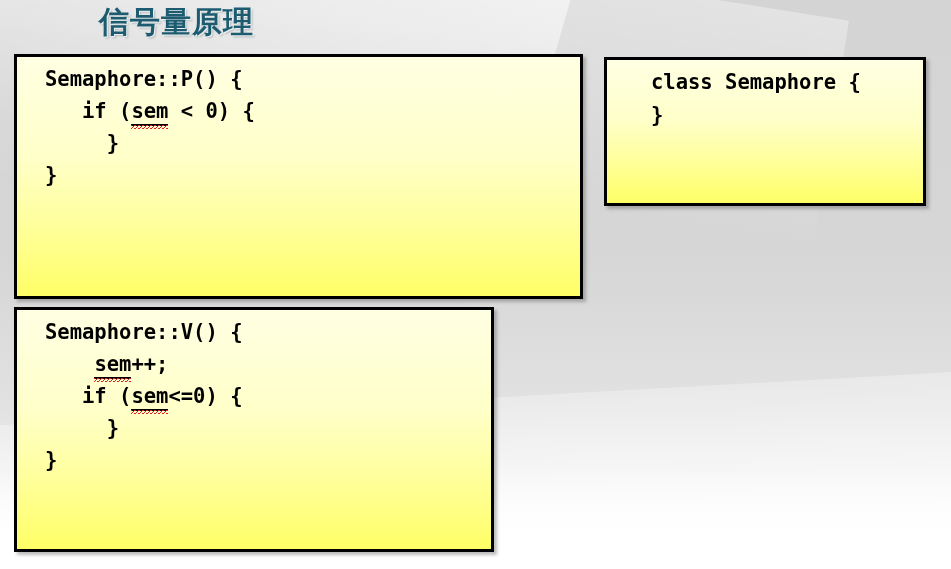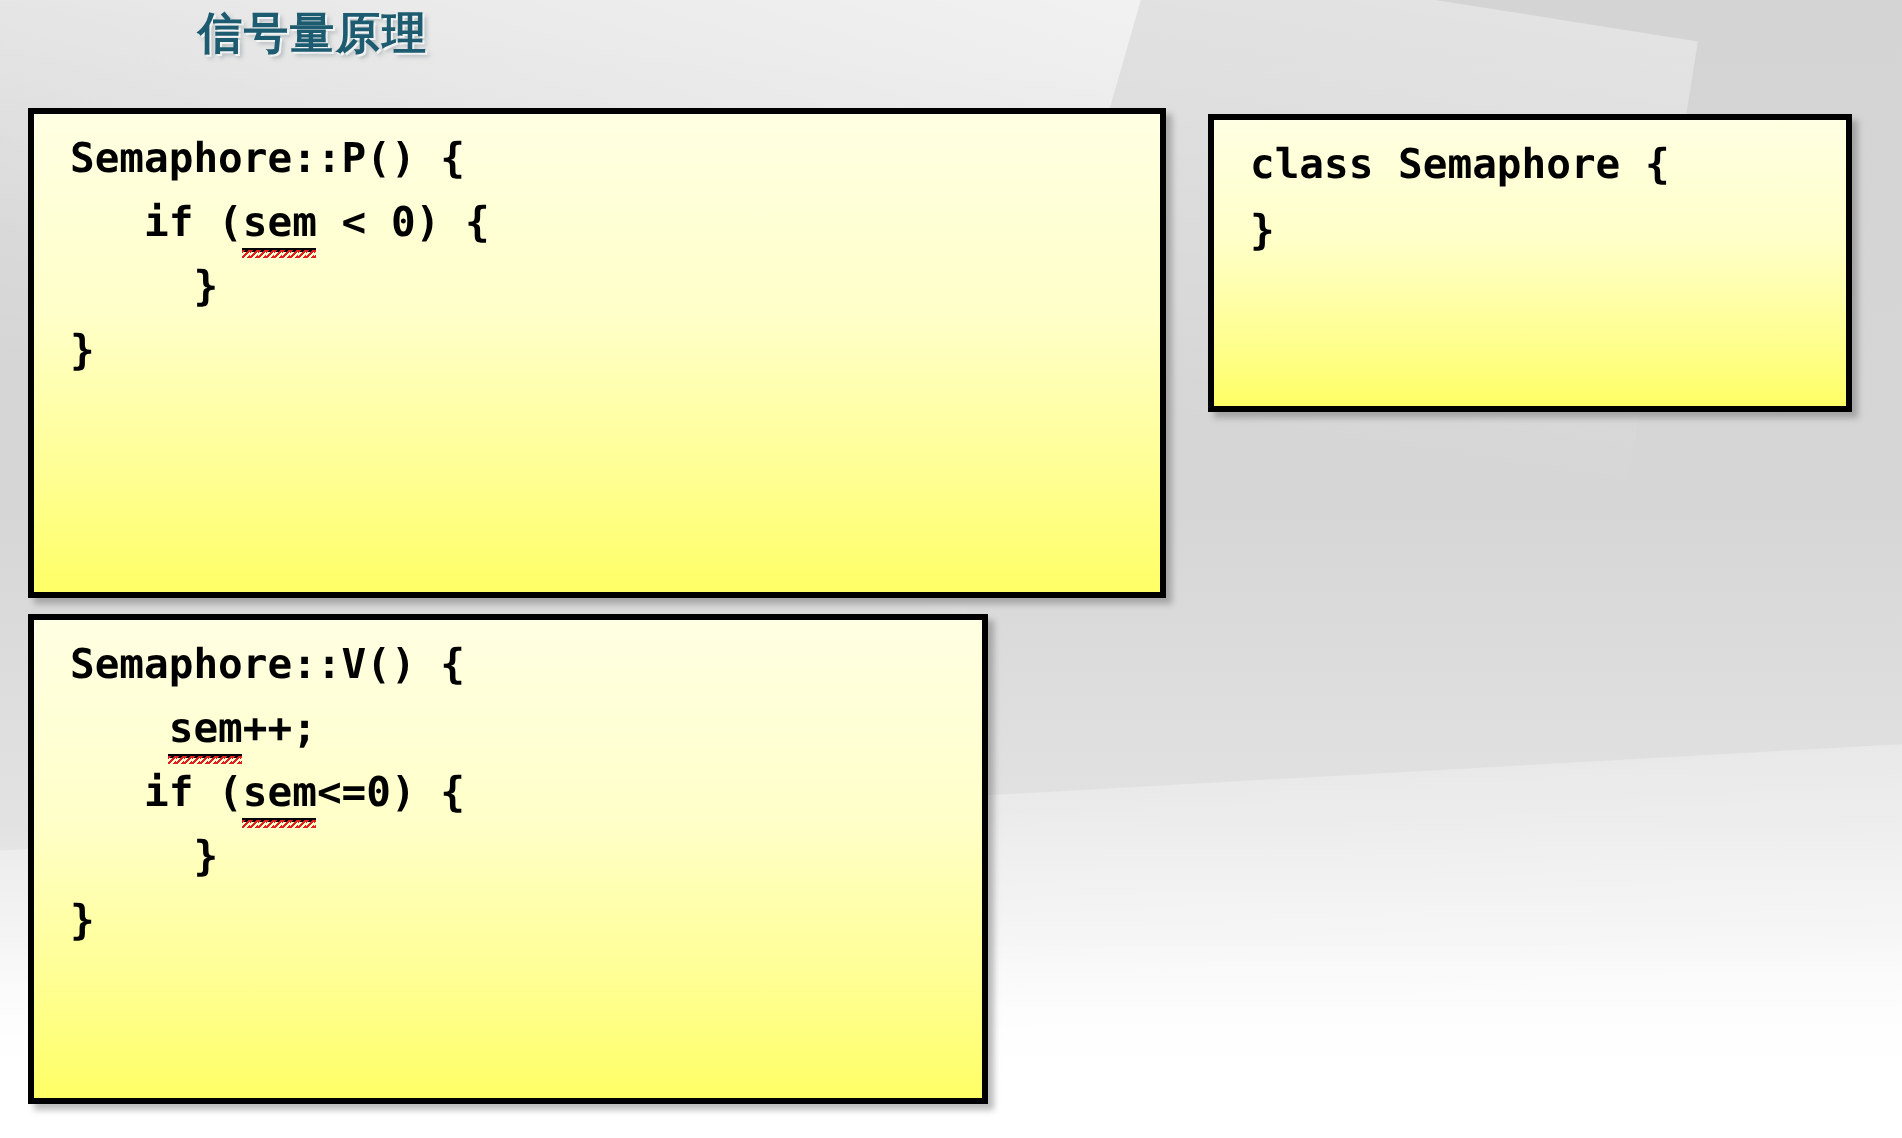--- a/index.html
+++ b/index.html
@@ -54,51 +54,51 @@
     left: 0; bottom: 0;
     width: 1180px; height: 96px;
     background: linear-gradient(to bottom, rgba(255,255,255,0.1), #ffffff 70%);
   }
 
   
   #title {
     position: absolute;
     left: 99px; top: 2px;
     font-family: Liberation Serif, serif;
-    font-size: 22px;
+    font-size: 30px;
     font-weight: bold;
     color: #1d5c70;
     letter-spacing: 1px;
     text-shadow: 1px 1px 0 rgba(255,255,255,0.75), 2px 2px 2px rgba(90,110,118,0.35);
     white-space: nowrap;
   }
 
   
   .codebox {
     position: absolute;
     border: 3px solid #000000;
     background: linear-gradient(to bottom, #ffffe3 0%, #ffffc9 42%, #ffff8f 78%, #ffff66 100%);
     box-shadow: 3px 3px 3px rgba(90,90,90,0.40);
-    padding: 6px 8px 4px 18px;
+    padding: 6px 8px 4px 28px;
     overflow: hidden;
   }
   .codebox .line {
     font-family: "DejaVu Sans Mono", "Liberation Mono", monospace;
     font-size: 20.5px;
     line-height: 32px;
     color: #000000;
     white-space: pre;
     font-weight: bold;
     letter-spacing: 0px;
   }
 
   #box-p  { left: 14px;  top: 54px;  width: 569px; height: 245px; }
   #box-v  { left: 14px;  top: 307px; width: 480px; height: 245px; }
   #box-cls{ left: 604px; top: 57px;  width: 322px; height: 149px; }
-  #box-cls .line { line-height: 33px; }
+  #box-cls .line { line-height: 33px; margin-left: 16px; }
 
   
   .sp {
     position: relative;
     border-bottom: 2px solid #000;
     padding-bottom: 1px;
   }
   .sp::after {
     content: "";
     position: absolute;

